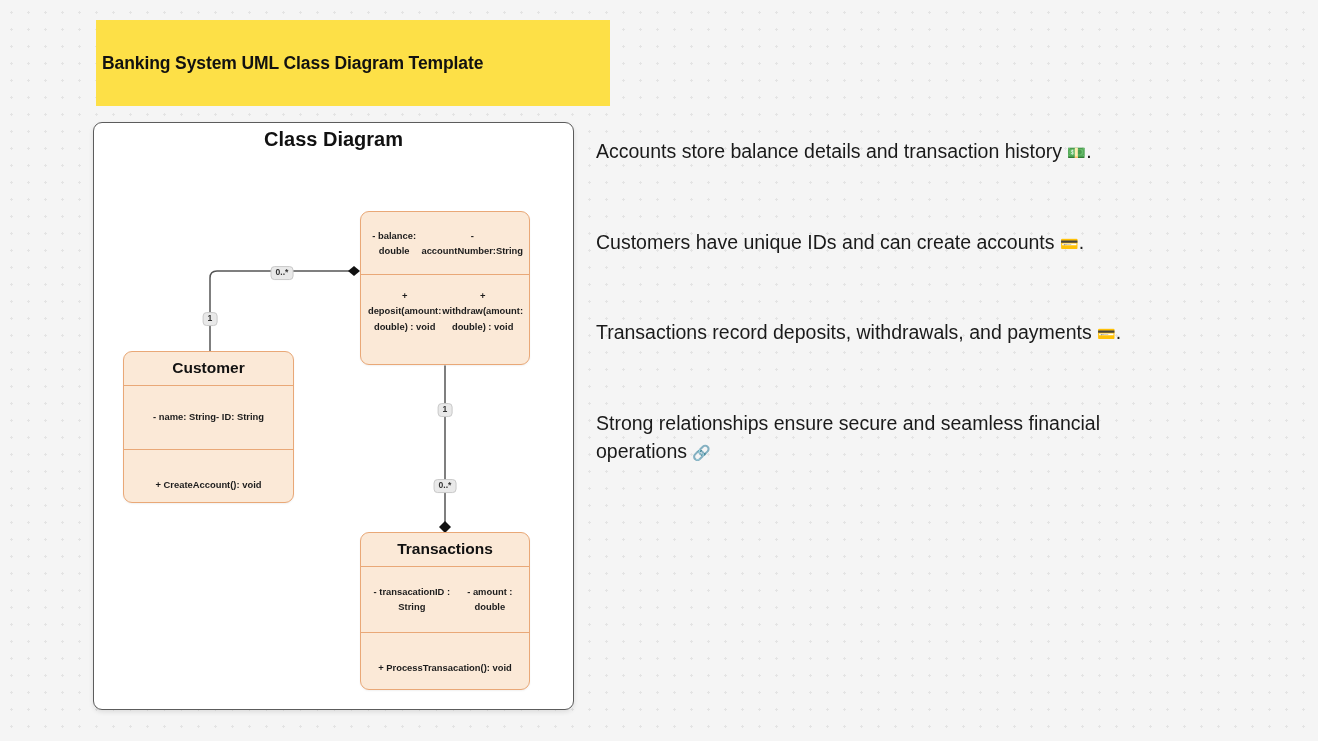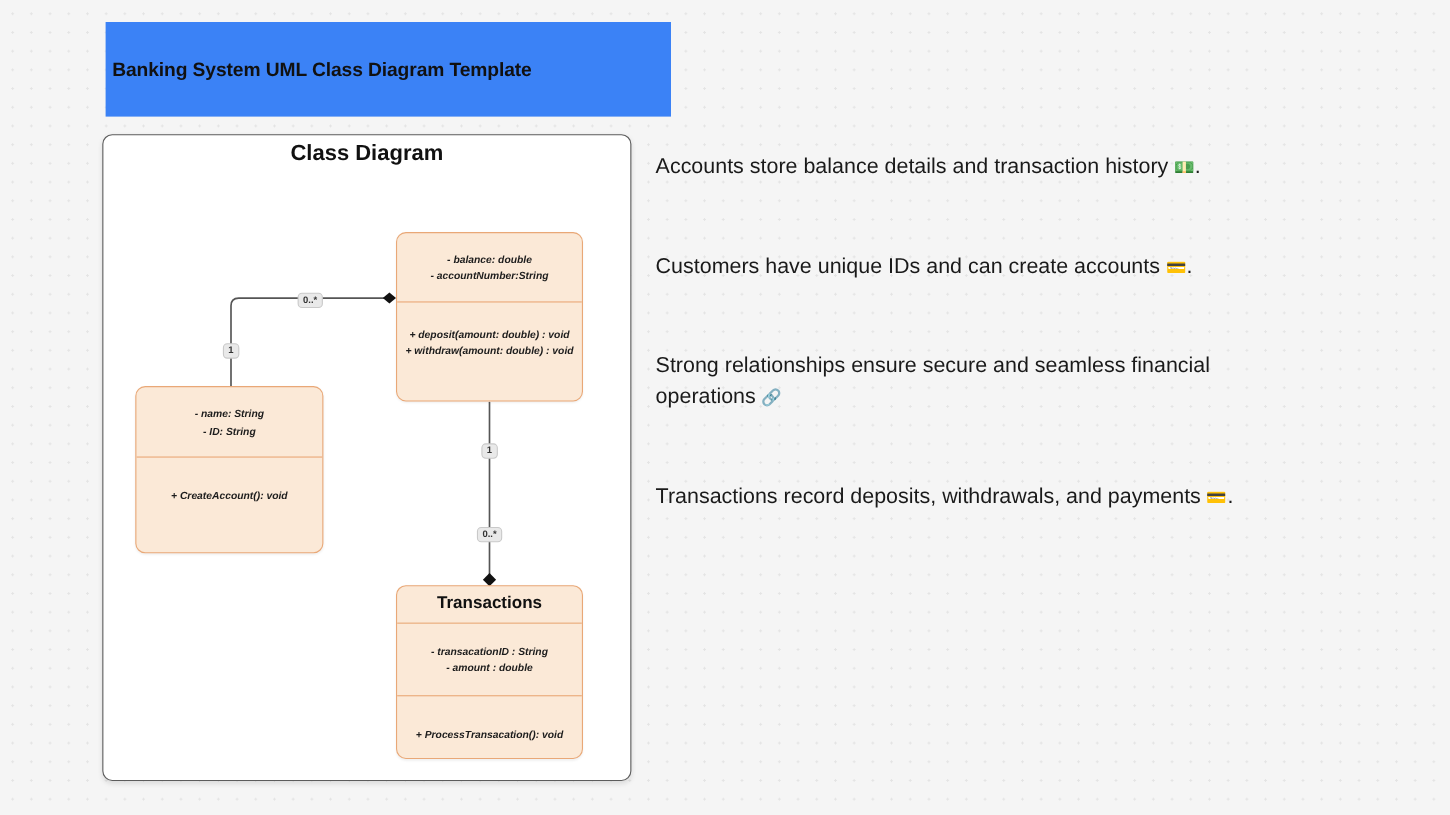--- a/index.html
+++ b/index.html
@@ -19,21 +19,21 @@
     color: #1a1a1a;
   }
 
   
   .title-card {
     position: absolute;
     left: 96px;
     top: 20px;
     width: 514px;
     height: 86px;
-    background: #3b82f6;
+    background: #fde047;
     display: flex;
     align-items: center;
   }
   .title-text {
     margin-left: 6px;
     font-size: 17.5px;
     font-weight: bold;
     letter-spacing: -0.1px;
     color: #111111;
     white-space: nowrap;
@@ -87,30 +87,29 @@
     text-align: center;
     font-size: 15.5px;
     font-weight: bold;
     color: #111111;
     padding: 7px 4px 7px;
     border-bottom: 1.2px solid #e9a877;
     line-height: 1.2;
   }
   .uml-section {
     display: flex;
-    flex-direction: column;
+    flex-direction: row;
     justify-content: center;
     align-items: center;
     text-align: center;
     font-size: 9.4px;
     font-weight: bold;
     color: #1c1c1c;
     padding: 4px 6px;
     line-height: 1.62;
-    font-style: italic;
   }
   .uml-attrs {
     border-bottom: 1.2px solid #e9a877;
   }
   .uml-section div {
     white-space: normal;
   }
 
   
   #box-account   { left: 360px; top: 211px; width: 170px; height: 154px; }
@@ -192,20 +191,21 @@
     <div>- balance: double</div>
     <div>- accountNumber:String</div>
   </div>
   <div class="uml-section uml-methods">
     <div>+ deposit(amount: double) : void</div>
     <div>+ withdraw(amount: double) : void</div>
   </div>
 </div>
 
 <div class="uml-class" id="box-customer">
+  <div class="uml-name">Customer</div>
   <div class="uml-section uml-attrs">
     <div>- name: String</div>
     <div>- ID: String</div>
   </div>
   <div class="uml-section uml-methods">
     <div>+ CreateAccount(): void</div>
   </div>
 </div>
 
 <div class="uml-class" id="box-transacation">
@@ -220,18 +220,18 @@
 </div>
 
 <div class="notes">
   <div class="note-line">
     <span>Accounts store balance details and transaction history </span><span class="note-emoji">💵</span><span>.</span>
   </div>
   <div class="note-line">
     <span>Customers have unique IDs and can create accounts </span><span class="note-emoji">💳</span><span>.</span>
   </div>
   <div class="note-line">
+    <span>Transactions record deposits, withdrawals, and payments </span><span class="note-emoji">💳</span><span>.</span>
+  </div>
+  <div class="note-line">
     <span>Strong relationships ensure secure and seamless financial operations </span><span class="note-emoji">🔗</span><span></span>
   </div>
-  <div class="note-line">
-    <span>Transactions record deposits, withdrawals, and payments </span><span class="note-emoji">💳</span><span>.</span>
-  </div>
 </div>
 
 </body></html>

